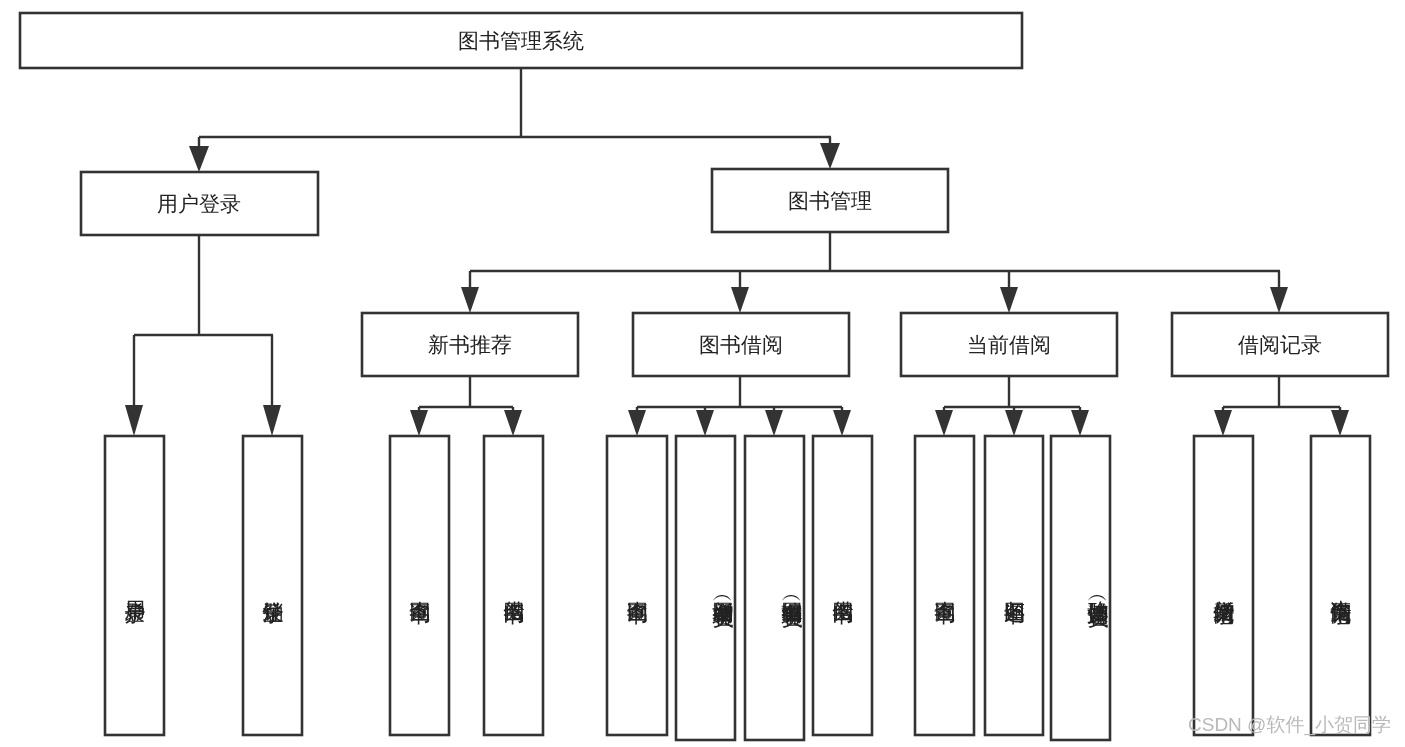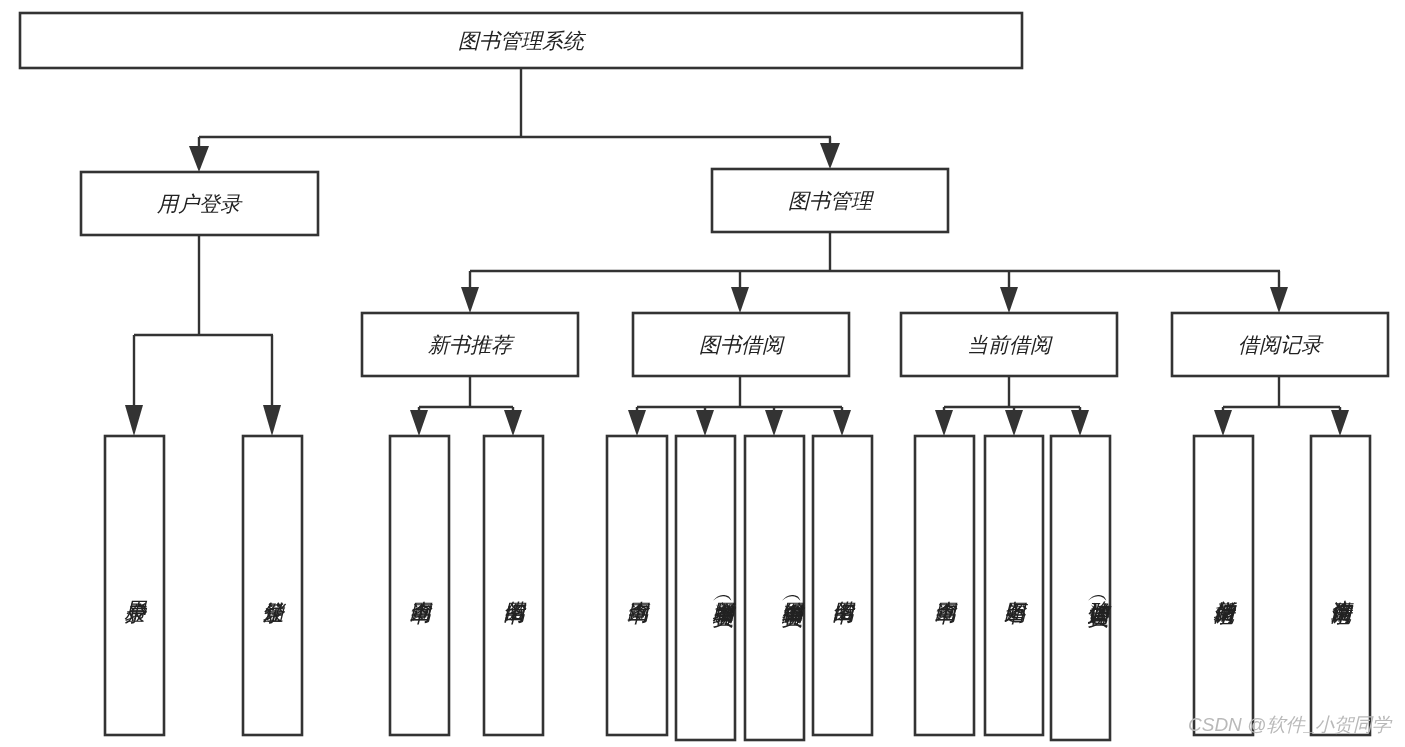--- a/index.html
+++ b/index.html
@@ -10,21 +10,20 @@
   body {
     width: 1405px;
     height: 747px;
     font-family: "Liberation Sans", "DejaVu Sans", sans-serif;
     overflow: hidden;
   }
   #diagram-root {
     position: relative;
     width: 1405px;
     height: 747px;
-    font-style: italic;
   }
   svg.canvas {
     position: absolute;
     top: 0;
     left: 0;
     width: 1405px;
     height: 747px;
   }
   .node-rect {
     fill: #ffffff;

